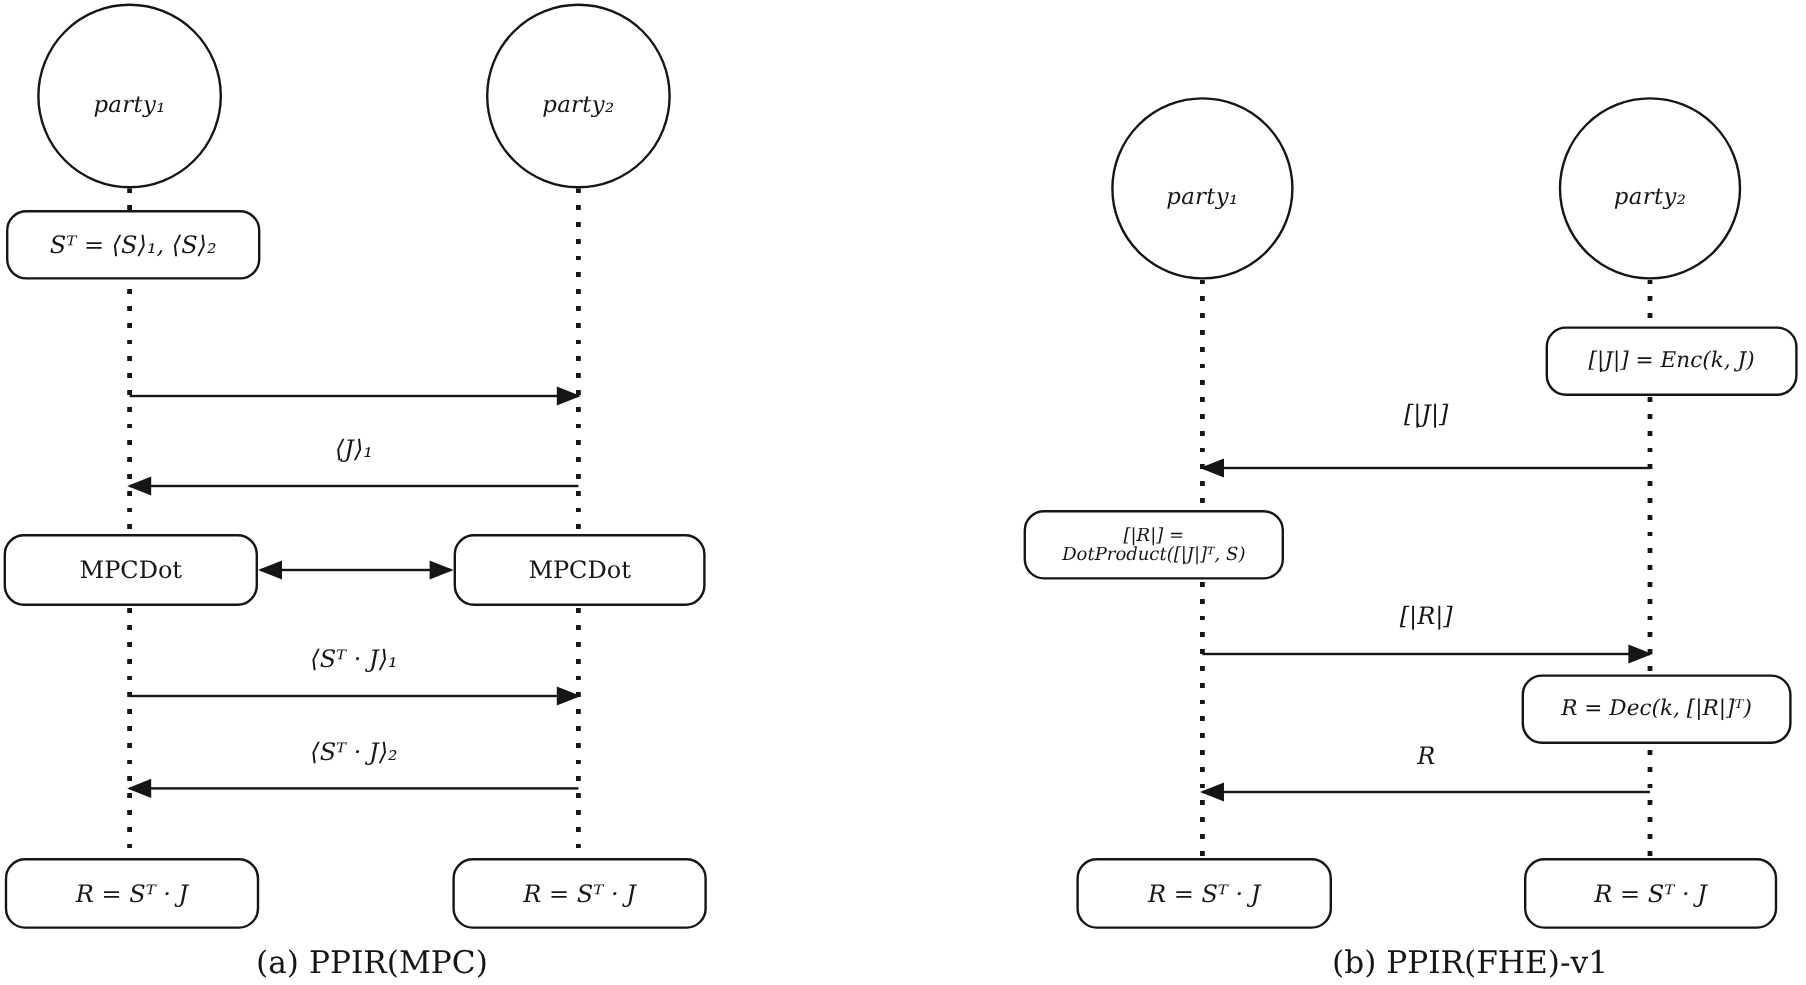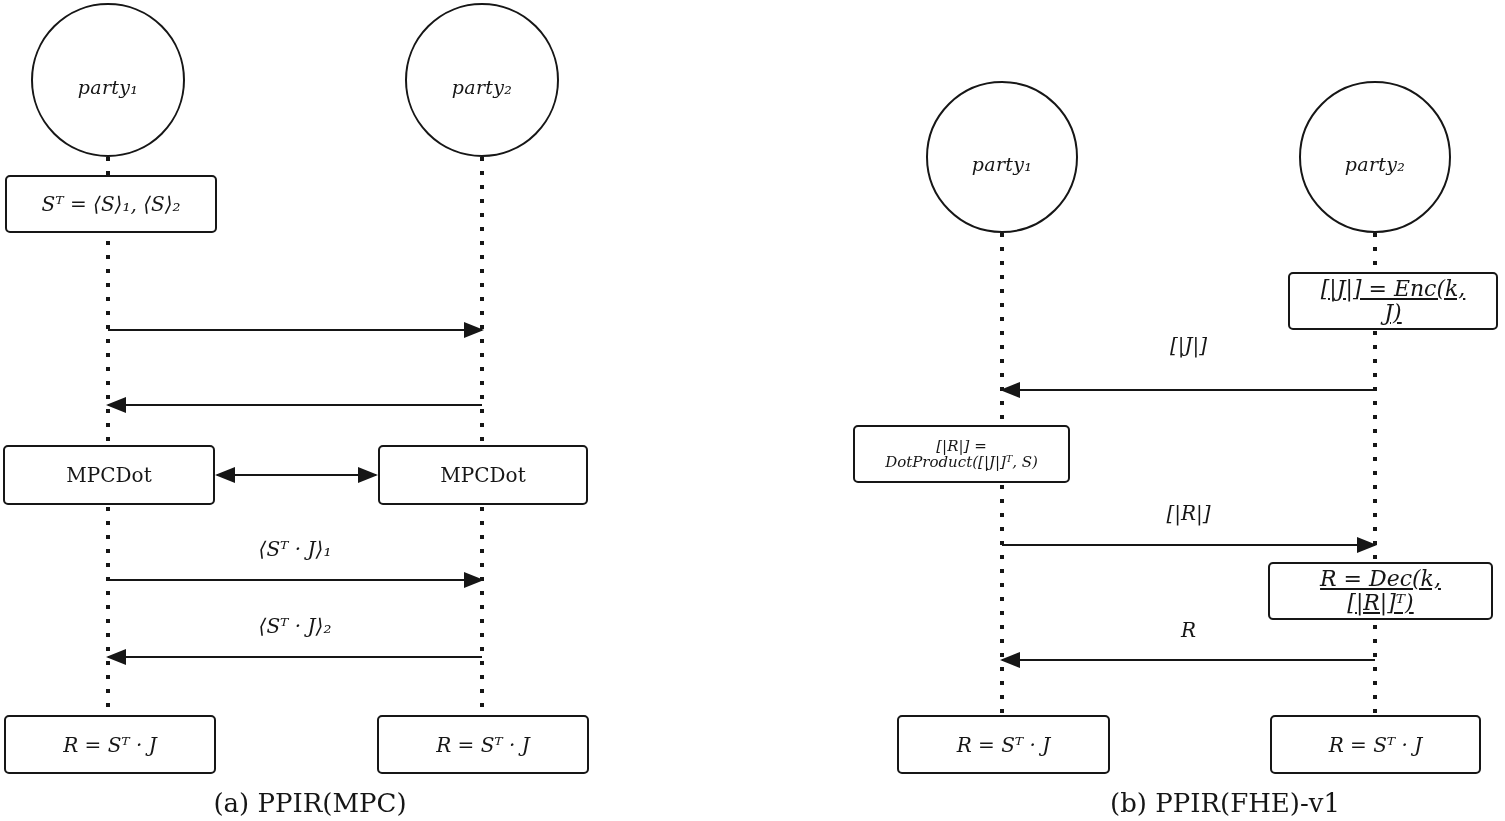--- a/index.html
+++ b/index.html
@@ -38,33 +38,33 @@
     font-style: italic;
     font-size: 19px;
     letter-spacing: 0.3px;
     margin-top: 14px;
   }
 
   
   .pbox {
     position: absolute;
     border: 2.5px solid var(--ink);
-    border-radius: 5px;
+    border-radius: 17px;
     background: var(--bg);
     display: flex; align-items: center; justify-content: center;
     text-align: center;
     z-index: 2;
     font-style: italic;
     font-size: 20px;
     padding: 0 21px;
     line-height: 1.1;
   }
   .pbox.roman { font-style: normal; }
   .pbox.small { font-size: 15px; }
-  .pbox.mid   { font-size: 22px; text-decoration: underline; }
+  .pbox.mid   { font-size: 18px; }
 
   
   .arrow {
     position: absolute;
     height: 0;
     border-top: 2.4px solid var(--ink);
     z-index: 3;
   }
   .head {
     position: absolute;
@@ -110,20 +110,21 @@
   <div class="actor" style="left:405px; top:3px; width:154px; height:154px;">
     <span class="actor-label">party₂</span>
   </div>
 
   <div class="pbox" style="left:5px; top:175px; width:212px; height:58px;">Sᵀ = ⟨S⟩₁, ⟨S⟩₂</div>
 
   <div class="arrow" style="left:108px; top:329px; width:374px;">
     <span class="head pt-right"></span>
   </div>
 
+  <div class="msg-label" style="left:108px; top:359px; width:374px;">⟨J⟩₁</div>
   <div class="arrow" style="left:108px; top:404px; width:374px;">
     <span class="head pt-left"></span>
   </div>
 
   <div class="pbox roman" style="left:3px; top:445px; width:212px; height:60px;">MPCDot</div>
   <div class="pbox roman" style="left:378px; top:445px; width:210px; height:60px;">MPCDot</div>
   <div class="arrow" style="left:217px; top:474px; width:159px;">
     <span class="head pt-left"></span>
     <span class="head pt-right"></span>
   </div>

